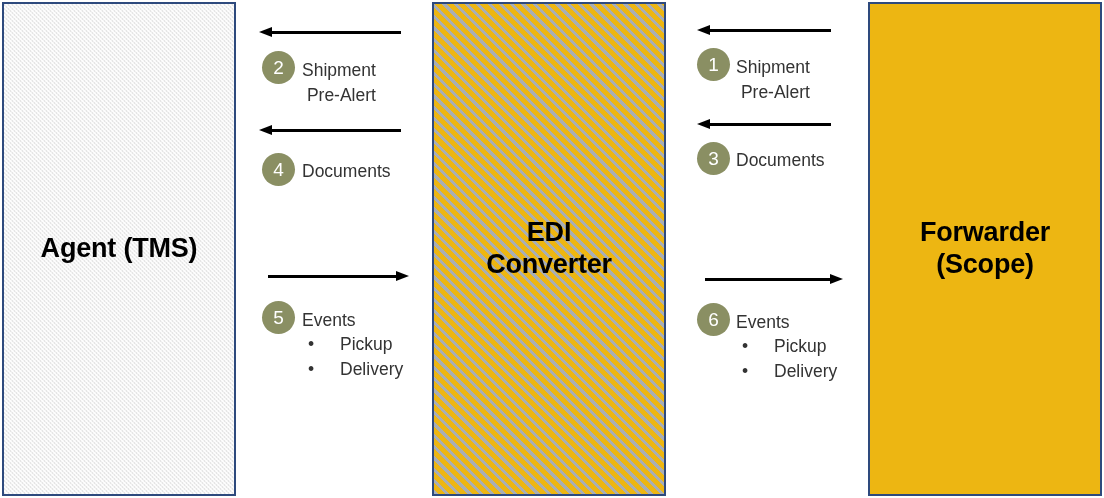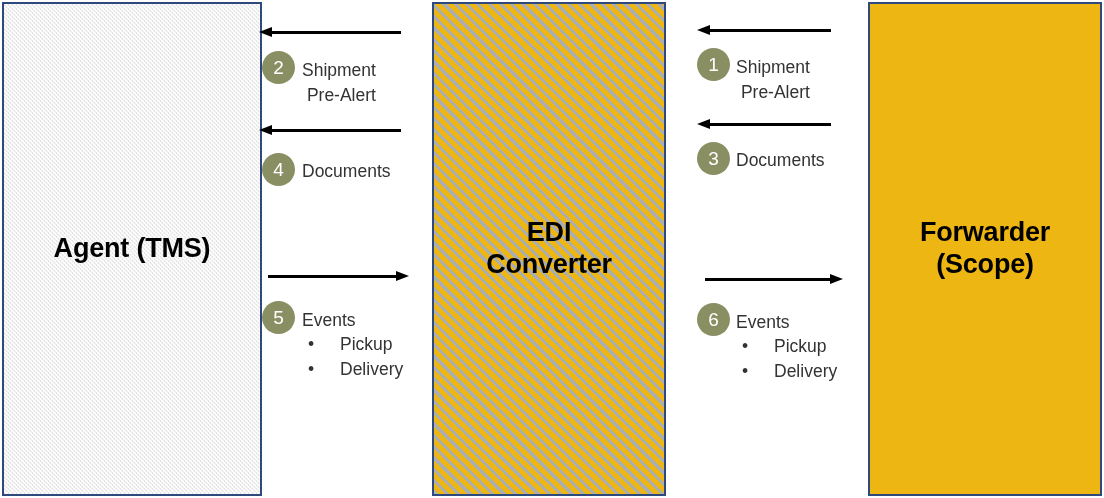--- a/index.html
+++ b/index.html
@@ -31,21 +31,21 @@
     color: #000000;
     text-align: center;
     line-height: 1.18;
     letter-spacing: -0.2px;
     white-space: pre-line;
   }
 
   #box-agent {
     left: 2px;
     top: 2px;
-    width: 260px;
+    width: 234px;
     height: 494px;
     background-color: #e6e6e6;
     background-image:
       linear-gradient(45deg, rgba(255,255,255,.85) 25%, transparent 25%, transparent 50%, rgba(255,255,255,.85) 50%, rgba(255,255,255,.85) 75%, transparent 75%, transparent),
       linear-gradient(-45deg, rgba(255,255,255,.45) 25%, transparent 25%, transparent 50%, rgba(255,255,255,.45) 50%, rgba(255,255,255,.45) 75%, transparent 75%, transparent);
     background-size: 4px 4px, 4px 4px;
   }
 
   #box-edi {
     left: 432px;

